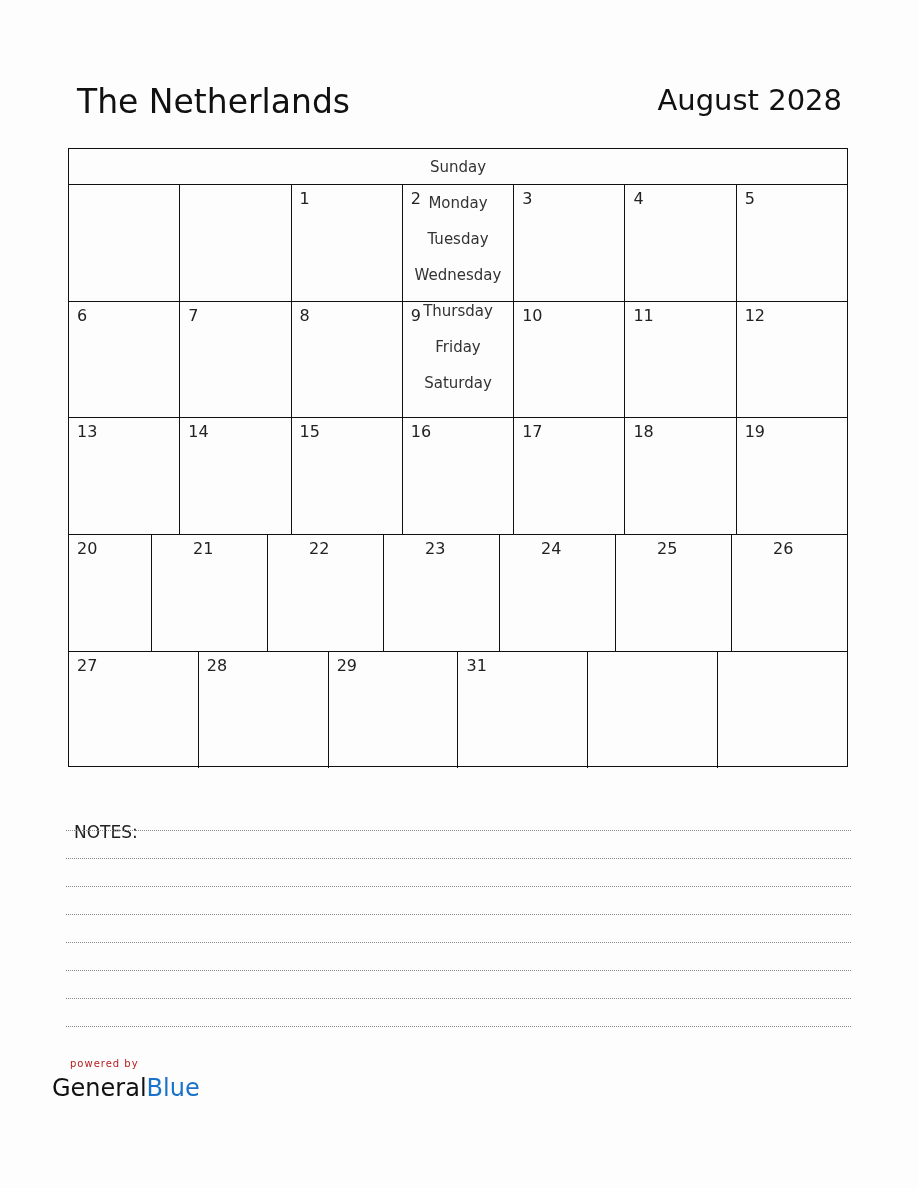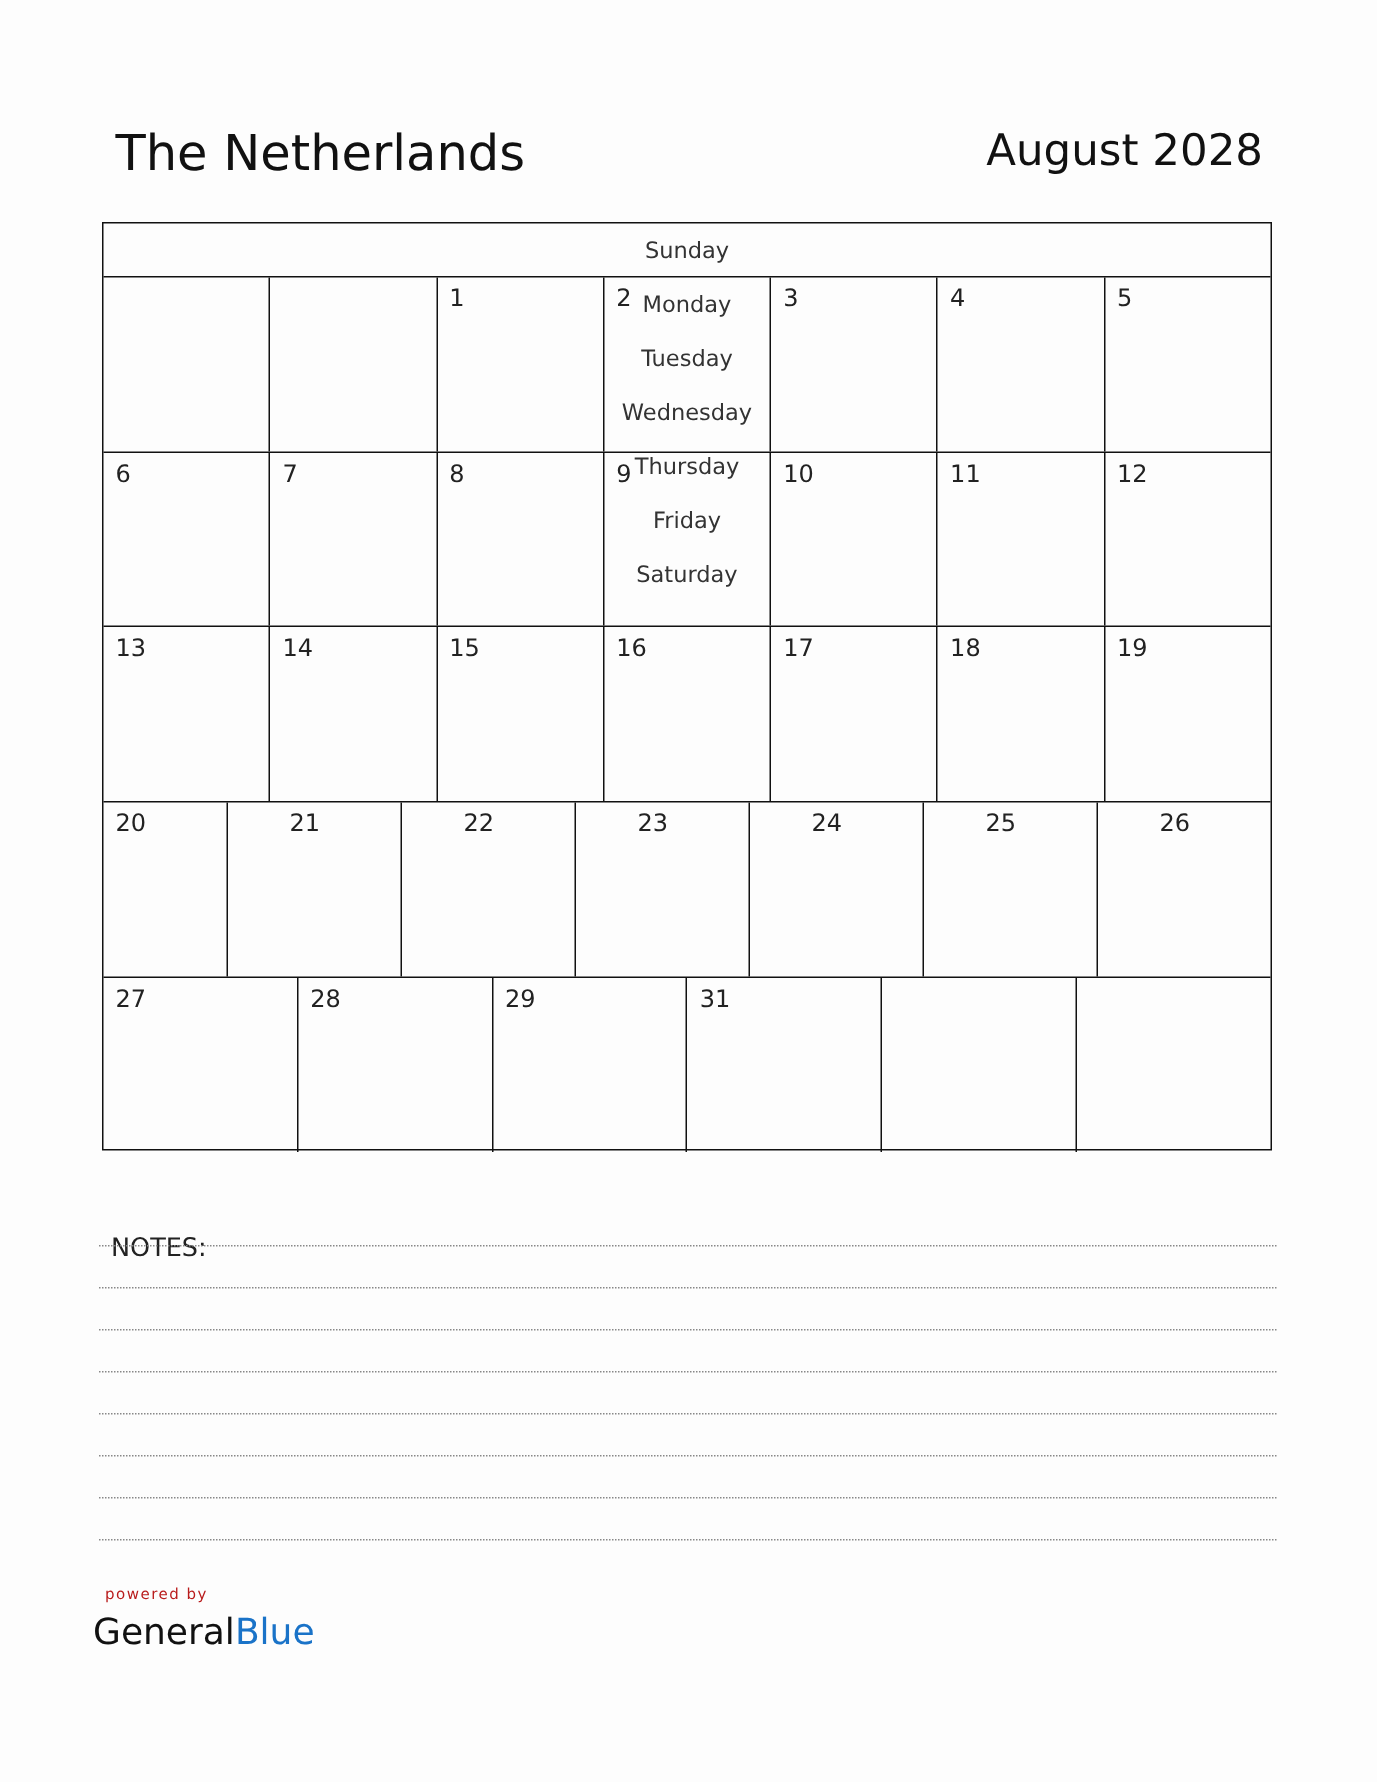--- a/index.html
+++ b/index.html
@@ -10,21 +10,21 @@
   .hdr { position:absolute; left:0; top:0; width:100%; height:36px; border-bottom:1.5px solid #111; box-sizing:border-box; display:flex;flex-direction:column; }
   .hdr .d { flex:1; text-align:center; font-size:15px; line-height:36px; color:#333; }
   .row { position:absolute; left:0; width:100%; display:flex; border-bottom:1.5px solid #111; box-sizing:border-box; }
   .row.last { border-bottom:none; }
   .cell { flex:1; border-right:1.5px solid #111; box-sizing:border-box; position:relative; }
   .cell:last-child { border-right:none; }
   .num { position:absolute; left:8px; top:4px; font-size:16px; color:#222; }
   .notes-label { position:absolute; left:74px; top:806px; font-size:17px; color:#222;margin-top:16px; }
   .line { position:absolute; left:66px; width:785px; border-top:1.5px dotted #888; height:0; }
   .powered { position:absolute; left:70px; top:1058px; font-size:10px; color:#b91c1c; letter-spacing:1px; }
-  .brand { position:absolute; left:62px; top:1074px; font-size:24px; color:#111; }
+  .brand { position:absolute; left:52px; top:1074px; font-size:24px; color:#111; }
   .brand .blue { color:#1a73c8; }
 </style>
 </head>
 <body>
 
 <div class="title">The Netherlands</div>
 <div class="month">August 2028</div>
 
 <div class="cal">
   <div class="hdr">

